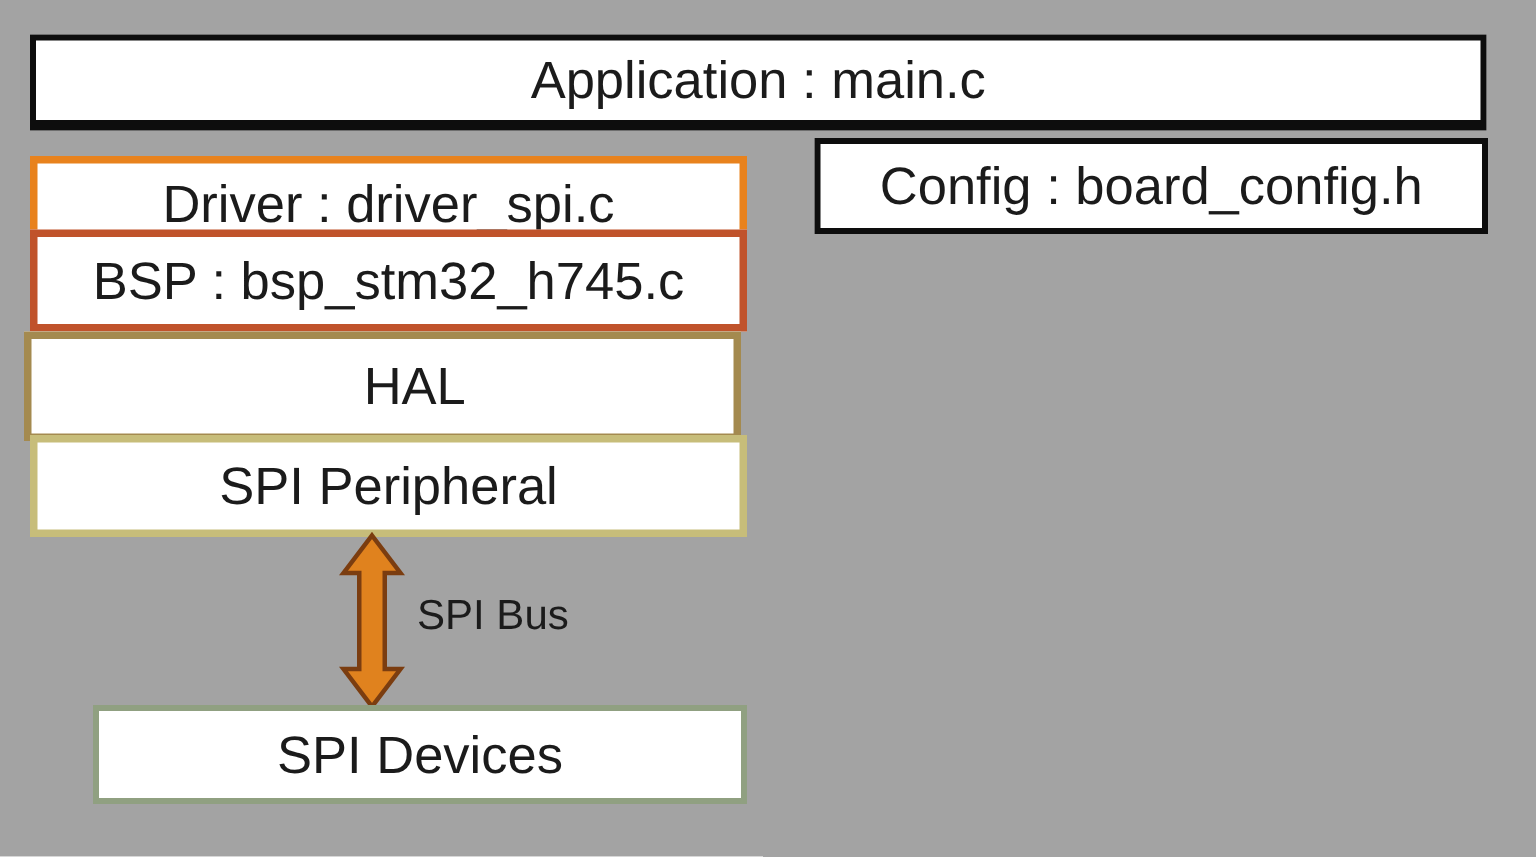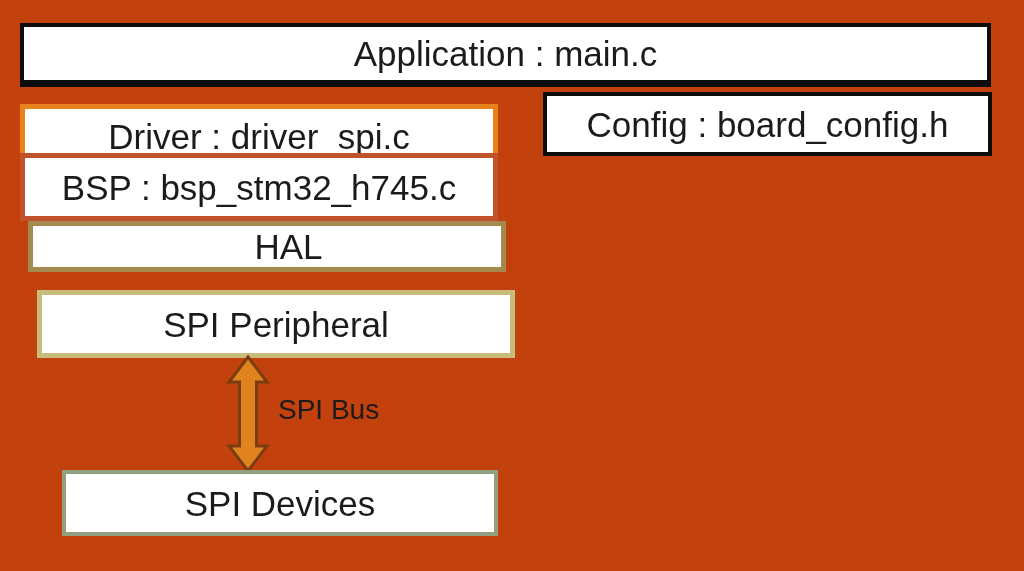--- a/index.html
+++ b/index.html
@@ -5,21 +5,21 @@
   html, body {
     margin: 0;
     padding: 0;
     background: #ffffff;
     font-family: "Liberation Sans", sans-serif;
   }
   #stage {
     position: relative;
     width: 1024px;
     height: 571px;
-    background: #c2410c;
+    background: #a3a3a3;
     overflow: hidden;
   }
   .box {
     position: absolute;
     box-sizing: border-box;
     border-style: solid;
     background: #ffffff;
     display: flex;
     align-items: center;
     justify-content: center;
@@ -27,21 +27,21 @@
   .box .label {
     font-size: 35px;
     color: #1b1b1b;
     white-space: nowrap;
     line-height: 1;
   }
   .box-application      { left: 20px;  top: 23px;  width: 971px; height: 64px; border-width: 4px 4px 7px 4px; }
   .box-driver           { left: 20px;  top: 104px;  width: 478px; height: 65px; border-width: 5px; }
   .box-config           { left: 543px; top: 92px;  width: 449px; height: 64px; border-width: 4px; }
   .box-bsp              { left: 20px;  top: 153px; width: 478px; height: 68px; border-width: 5px; }
-  .box-hal              { left: 28px;  top: 221px; width: 478px; height: 51px; border-width: 5px; padding-left: 43px; }
+  .box-hal              { left: 16px;  top: 221px; width: 478px; height: 73px; border-width: 5px; padding-left: 43px; }
   .box-spi-peripheral   { left: 20px;  top: 290px; width: 478px; height: 68px; border-width: 5px; }
   .box-spi-devices      { left: 22px;  top: 470px; width: 436px; height: 66px; border-width: 4px; margin-left: 40px; }
   #spi-bus-arrow {
     position: absolute;
     left: 226px;
     top: 354px;
     width: 44px;
     height: 120px;
   }
   #spi-bus-label {
@@ -72,21 +72,21 @@
   </div>
 
   <div class="box box-bsp" style="border-color: rgb(192, 83, 43);">
     <span class="label">BSP : bsp_stm32_h745.c</span>
   </div>
 
   <div class="box box-hal" style="border-color: rgb(164, 138, 79);">
     <span class="label">HAL</span>
   </div>
 
-  <div class="box box-spi-peripheral" style="border-color: rgb(199, 189, 122); margin-left: 17px;">
+  <div class="box box-spi-peripheral" style="border-color: rgb(199, 189, 122);">
     <span class="label">SPI Peripheral</span>
   </div>
 
   <svg id="spi-bus-arrow" viewBox="0 0 44 120" xmlns="http://www.w3.org/2000/svg">
     <path d="M22,3 L41,28 L30.5,28 L30.5,92 L41,92 L22,117 L3,92 L13.5,92 L13.5,28 L3,28 Z" stroke-width="3" stroke-linejoin="miter" style="fill: rgb(224, 130, 30); stroke: rgb(123, 61, 16);"></path>
   </svg>
 
   <div id="spi-bus-label">SPI Bus</div>
 
   <div class="box box-spi-devices" style="border-color: rgb(144, 160, 129);">

